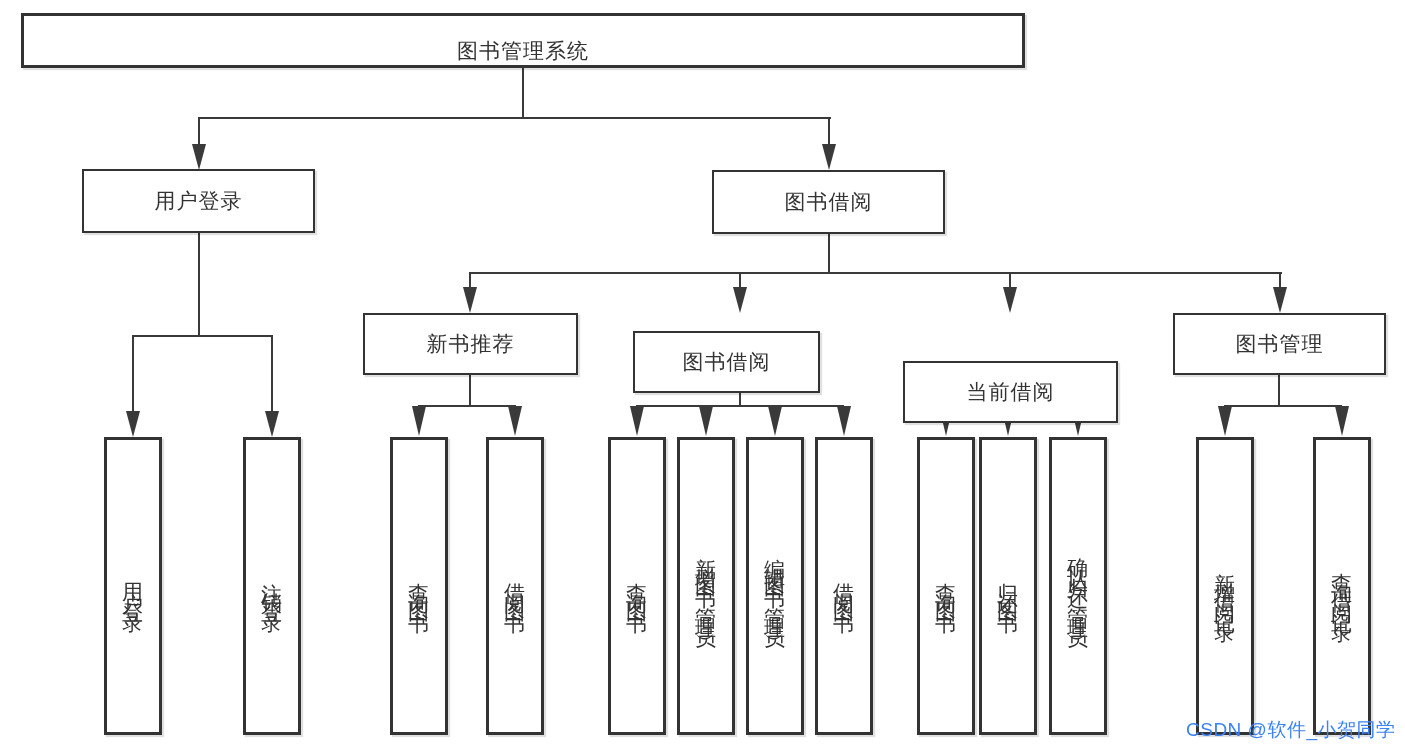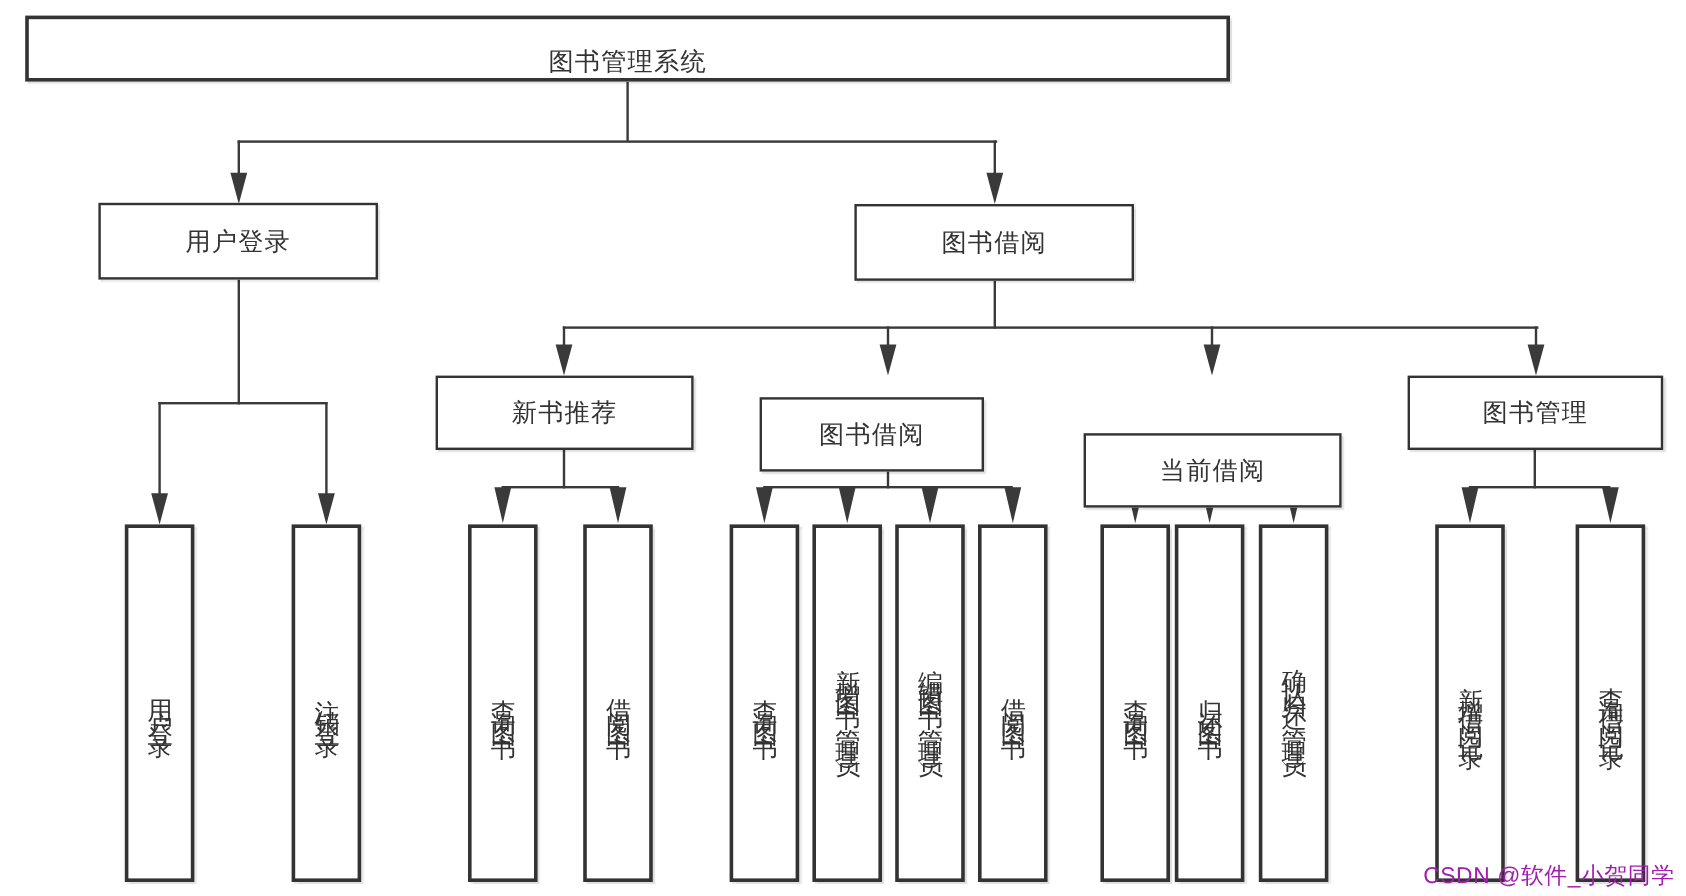--- a/index.html
+++ b/index.html
@@ -42,21 +42,21 @@
     border-left:7px solid transparent;
     border-right:7px solid transparent;
     border-top:26px solid #3a3a3a;
   }
   .arrow.long{border-top-width:30px;}
   #watermark{
     position:absolute;
     left:1186px;top:717px;
     font-size:19px;
     letter-spacing:0.5px;
-    color:#a21caf;
+    color:#3b82f6;
     z-index:10;
     white-space:nowrap;
   }
 </style>
 </head>
 <body>
 
 <div id="canvas">
 
   <div class="vline" style="left:522px;top:68px;height:50px;"></div>

